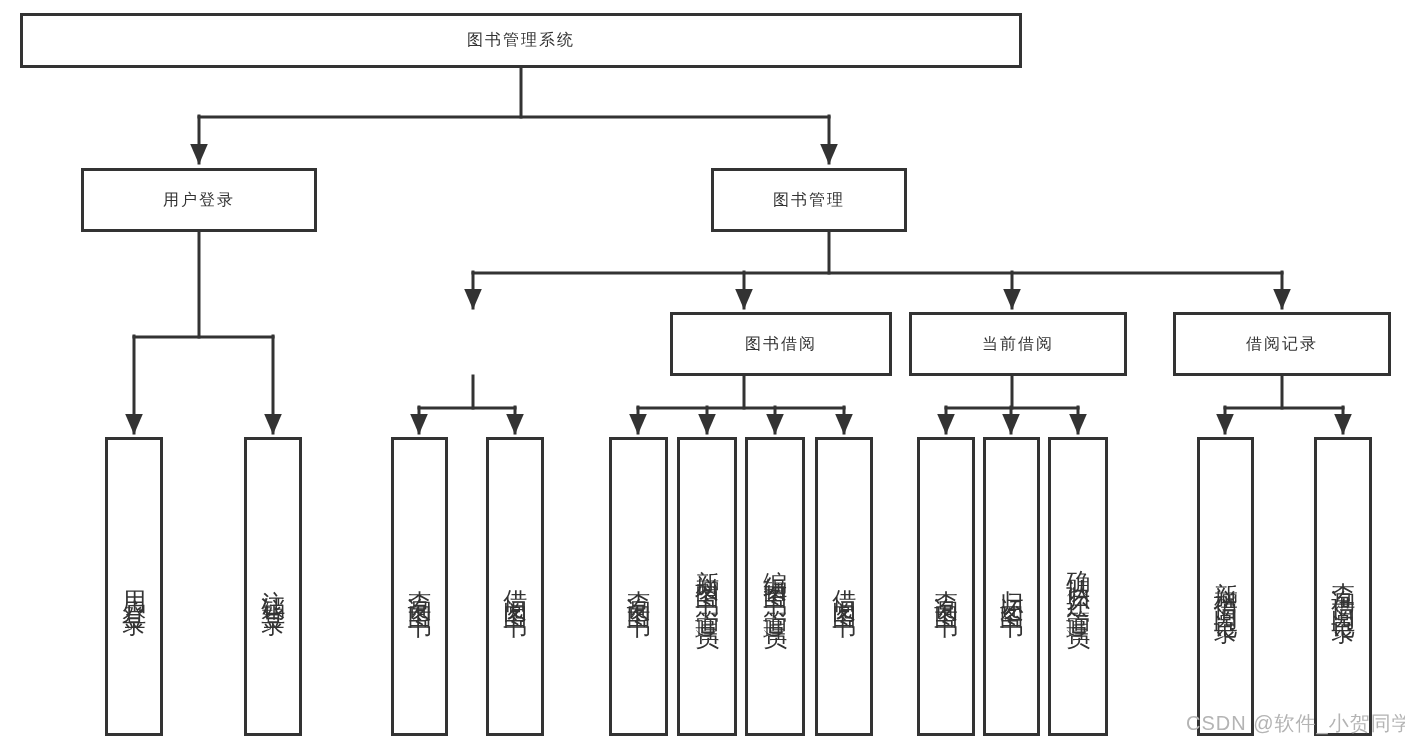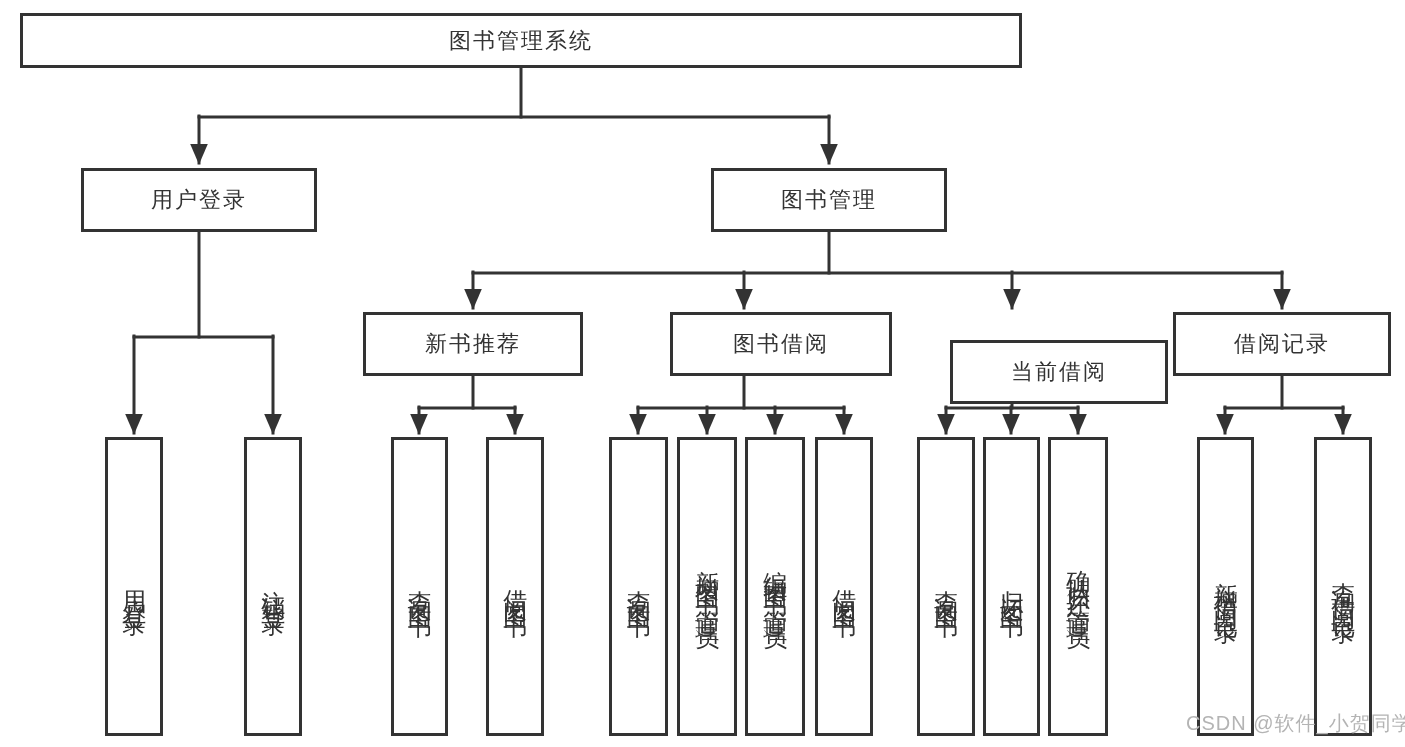--- a/index.html
+++ b/index.html
@@ -22,21 +22,21 @@
     background: #ffffff;
     border: 3px solid #333333;
     box-sizing: border-box;
     display: flex;
     align-items: center;
     justify-content: center;
     color: #333333;
     z-index: 2;
   }
   .h-label {
-    font-size: 22px;
+    font-size: 16px;
     letter-spacing: 2px;
     white-space: nowrap;
   }
   .v-label {
     writing-mode: vertical-rl;
     font-size: 24px;
     letter-spacing: 8px;
     line-height: 1.1;
     white-space: nowrap;
   }
@@ -106,31 +106,28 @@
     </g>
   </svg>
 
   <div class="box" style="left:20px; top:13px; width:1002px; height:55px;">
     <span class="h-label">图书管理系统</span>
   </div>
 
   <div class="box" style="left:81px; top:168px; width:236px; height:64px;">
     <span class="h-label">用户登录</span>
   </div>
-  <div class="box" style="left:711px; top:168px; width:236px; height:64px;">
+  <div class="box" style="left:711px; top:168px; width:196px; height:64px;">
     <span class="h-label">图书管理</span>
   </div>
 
-  <div class="box" style="left:363px; top:312px; width:220px; height:64px;">
-    <span class="h-label">新书推荐</span>
-  </div>
   <div class="box" style="left:633px; top:312px; width:222px; height:64px;margin-left:37px;">
     <span class="h-label">图书借阅</span>
   </div>
-  <div class="box" style="left:950px; top:312px; width:218px; height:64px;margin-top:28px;">
+  <div class="box" style="left:909px; top:312px; width:218px; height:64px;">
     <span class="h-label">当前借阅</span>
   </div>
   <div class="box" style="left:1173px; top:312px; width:218px; height:64px;">
     <span class="h-label">借阅记录</span>
   </div>
 
   <div class="box" style="left:105px; top:437px; width:58px; height:299px;">
     <span class="v-label">用户登录</span>
   </div>
   <div class="box" style="left:244px; top:437px; width:58px; height:299px;">

